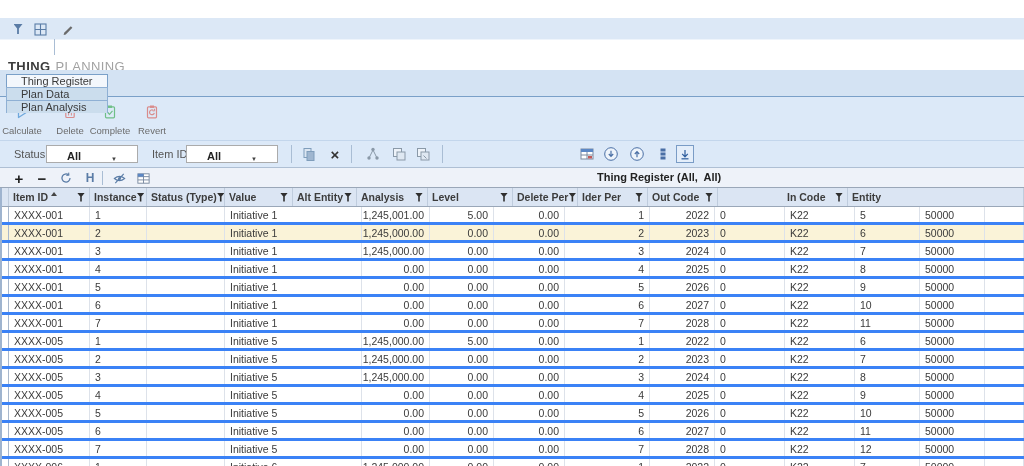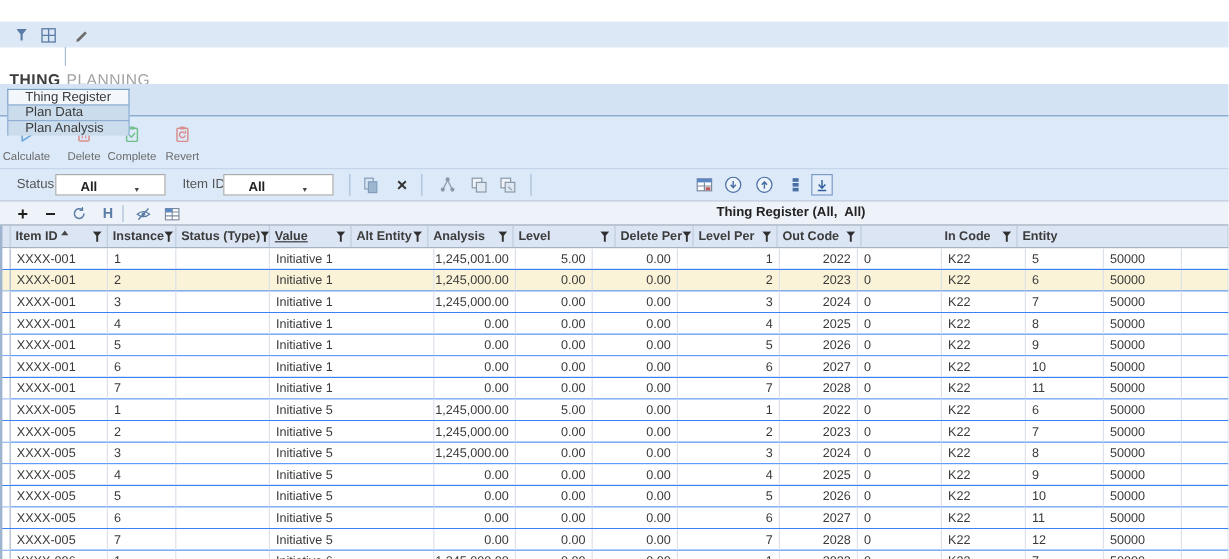--- a/index.html
+++ b/index.html
@@ -62,21 +62,21 @@
   .glyph-minus { font-size:15px; font-weight:bold; color:#1c1c1c; line-height:1; }
   .glyph-h { font-size:12px; font-weight:bold; color:#5a7ca6; line-height:1; }
   .grid-title { position:absolute; top:3px; left:597px; font-size:11px; font-weight:bold; color:#222; white-space:pre; }
 
   .thead { display:flex; width:1024px; height:19px; background:#dbe5f3; border-bottom:1px solid #9aa7b8; }
   .th { display:flex; align-items:center; font-size:10.5px; font-weight:600; color:#3c3c3c; padding:0 4px; border-right:1px solid #bfccdd; overflow:hidden; white-space:nowrap; }
   .th .hfunnel { margin-left:auto; width:8px; height:9px; background:#2f2f2f; flex:0 0 auto;
                  clip-path:polygon(0 0,100% 0,60% 45%,60% 100%,40% 100%,40% 45%); }
   .sort-caret { width:0; height:0; border-left:3px solid transparent; border-right:3px solid transparent; border-bottom:4px solid #444; margin-left:3px; margin-bottom:6px; flex:0 0 auto; }
 
-  .trow { display:flex; width:1024px; height:18px; background:#fff; border-bottom:1px solid #3b82f6; }
+  .trow { display:flex; width:1024px; height:18px; background:#fff; border-bottom:3px solid #3b82f6; }
   .trow.hl { background:#faf3d8; }
   .td { font-size:10.5px; color:#3a3a3a; display:flex; align-items:center; padding:0 5px; border-right:1px solid #dde2ea; overflow:hidden; white-space:nowrap; }
   .td.r { justify-content:flex-end; }
   .td.indicator { padding:0; border-right:1px solid #a9b8cc; background:inherit; }
   .grid-leftedge { position:absolute; top:20px; left:0; width:2px; bottom:0; background:#9fb4cf; }
 </style>
 </head>
 <body>
 
 <div id="app">
@@ -298,42 +298,42 @@
             <span class="hfunnel"></span>
           </div>
           <div class="th" style="width: 57px;">
             <span>Instance</span>
             <span class="hfunnel"></span>
           </div>
           <div class="th" style="width: 78px;">
             <span>Status (Type)</span>
             <span class="hfunnel"></span>
           </div>
-          <div class="th" style="width: 68px; text-decoration: underline;">
+          <div class="th" style="width: 68px;">
             <span>Value</span>
             <span class="hfunnel"></span>
           </div>
           <div class="th" style="width: 64px;">
             <span>Alt Entity</span>
             <span class="hfunnel"></span>
           </div>
           <div class="th" style="width: 71px;">
             <span>Analysis</span>
             <span class="hfunnel"></span>
           </div>
           <div class="th" style="width: 85px;">
             <span>Level</span>
             <span class="hfunnel"></span>
           </div>
           <div class="th" style="width: 65px;">
             <span>Delete Per</span>
             <span class="hfunnel"></span>
           </div>
           <div class="th" style="width: 70px;">
-            <span>Level Per</span>
+            <span>Ider Per</span>
             <span class="hfunnel"></span>
           </div>
           <div class="th" style="width: 70px;">
             <span>Out Code</span>
             <span class="hfunnel"></span>
           </div>
           <div class="th" style="width: 65px; margin-top: 20px;">
             <span>In Per</span>
             <span class="hfunnel"></span>
           </div>

